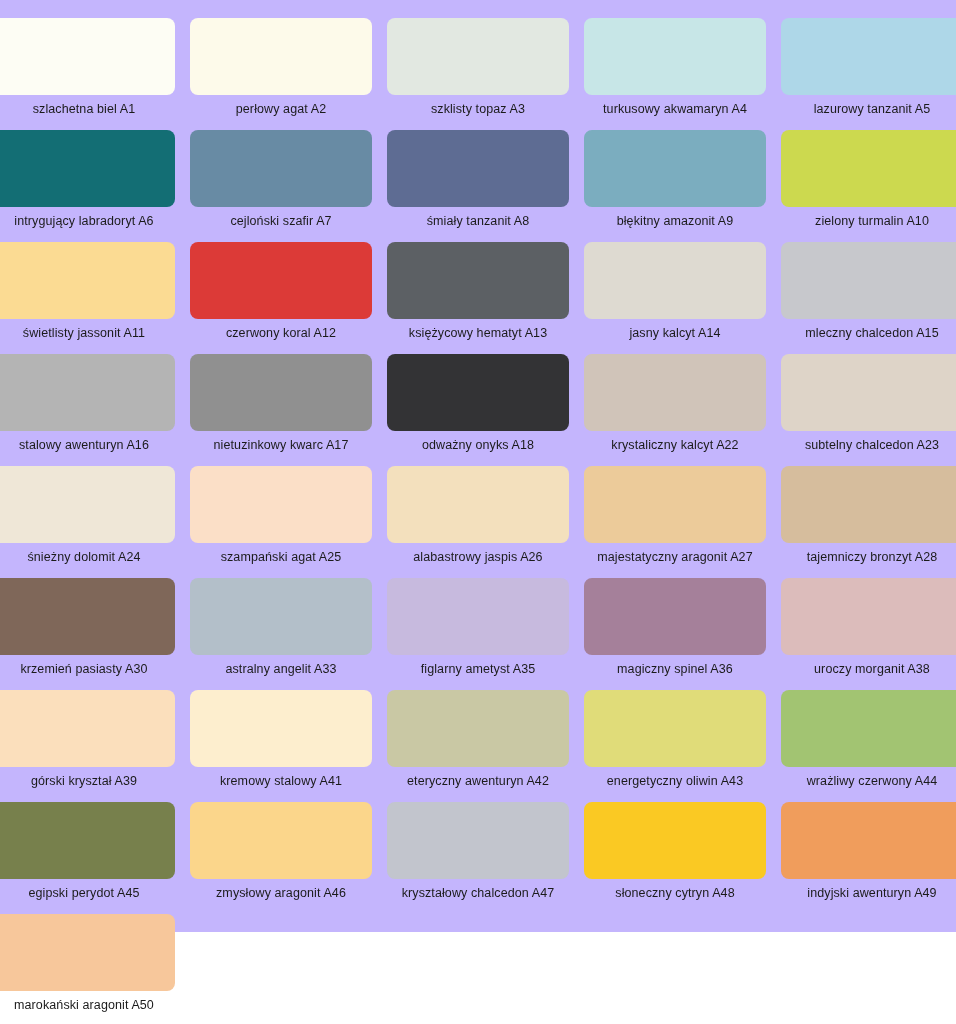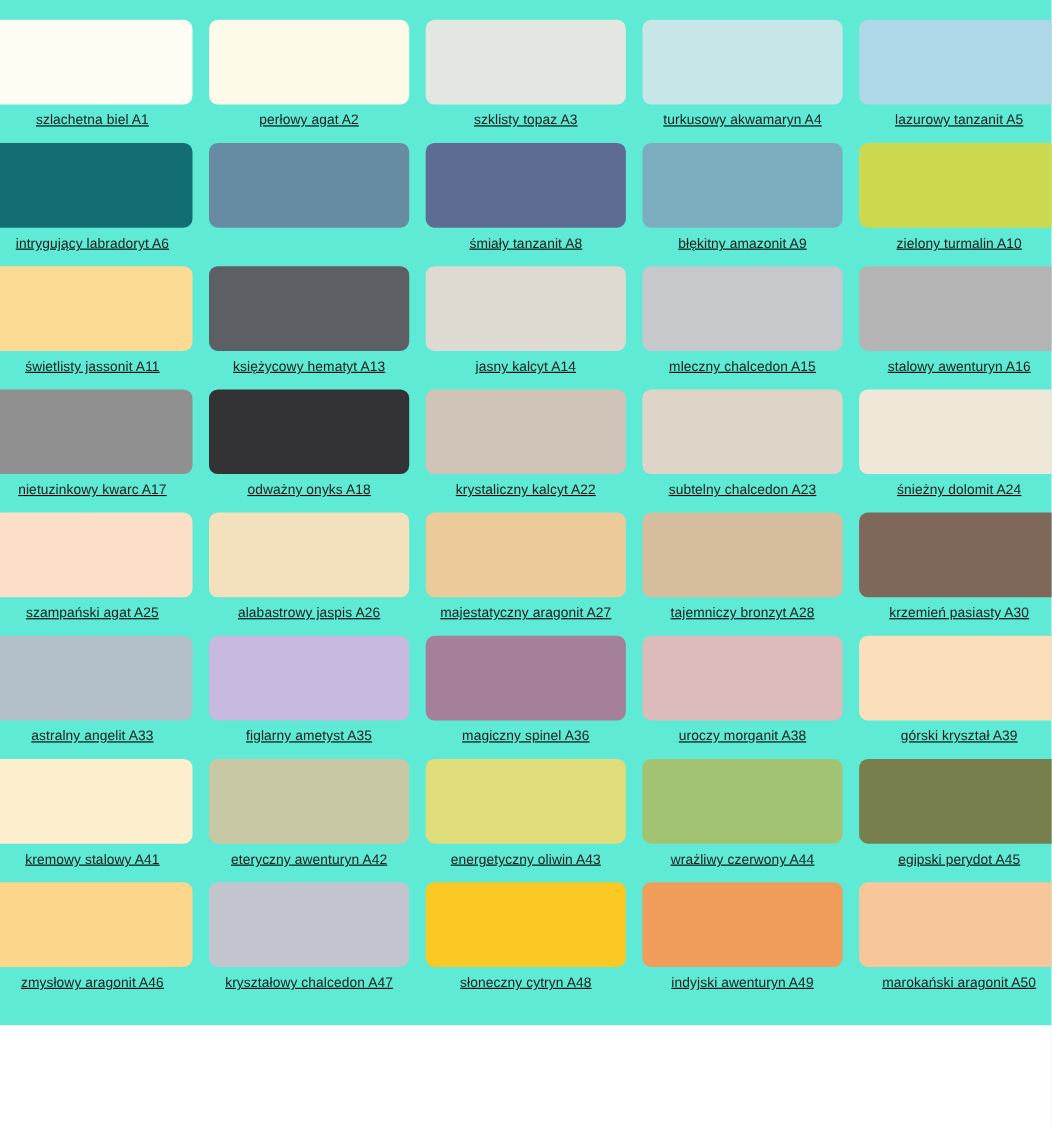--- a/index.html
+++ b/index.html
@@ -14,22 +14,21 @@
     font-family: "Liberation Sans", sans-serif;
     -webkit-font-smoothing: antialiased;
     overflow: hidden;
   }
 
   .palette-page {
     box-sizing: border-box;
     width: 956px;
     height: 932px;
     padding: 18px 10px 0 10px;
-    background: #5eead4;
-    text-decoration: underline;
+    background: #c4b5fd;
   }
 
   .swatch-grid {
     display: grid;
     grid-template-columns: repeat(5, 182px);
     column-gap: 15px;
     row-gap: 6px;
     justify-content: center;
   }
 
@@ -84,38 +83,43 @@
       <div class="swatch-cell">
         <span class="swatch-chip" style="background: rgb(174, 215, 232);"></span>
         <span class="swatch-label">lazurowy tanzanit A5</span>
       </div>
       <div class="swatch-cell">
         <span class="swatch-chip" style="background: rgb(19, 110, 116);"></span>
         <span class="swatch-label">intrygujący labradoryt A6</span>
       </div>
       <div class="swatch-cell">
         <span class="swatch-chip" style="background: rgb(104, 139, 164);"></span>
+        <span class="swatch-label">cejloński szafir A7</span>
       </div>
       <div class="swatch-cell">
         <span class="swatch-chip" style="background: rgb(94, 108, 147);"></span>
         <span class="swatch-label">śmiały tanzanit A8</span>
       </div>
       <div class="swatch-cell">
         <span class="swatch-chip" style="background: rgb(123, 173, 191);"></span>
         <span class="swatch-label">błękitny amazonit A9</span>
       </div>
       <div class="swatch-cell">
         <span class="swatch-chip" style="background: rgb(204, 217, 79);"></span>
         <span class="swatch-label">zielony turmalin A10</span>
       </div>
       <div class="swatch-cell">
         <span class="swatch-chip" style="background: rgb(251, 219, 147);"></span>
         <span class="swatch-label">świetlisty jassonit A11</span>
       </div>
       <div class="swatch-cell">
+        <span class="swatch-chip" style="background: rgb(220, 58, 55);"></span>
+        <span class="swatch-label">czerwony koral A12</span>
+      </div>
+      <div class="swatch-cell">
         <span class="swatch-chip" style="background: rgb(92, 96, 100);"></span>
         <span class="swatch-label">księżycowy hematyt A13</span>
       </div>
       <div class="swatch-cell">
         <span class="swatch-chip" style="background: rgb(222, 218, 209);"></span>
         <span class="swatch-label">jasny kalcyt A14</span>
       </div>
       <div class="swatch-cell">
         <span class="swatch-chip" style="background: rgb(199, 200, 204);"></span>
         <span class="swatch-label">mleczny chalcedon A15</span>

